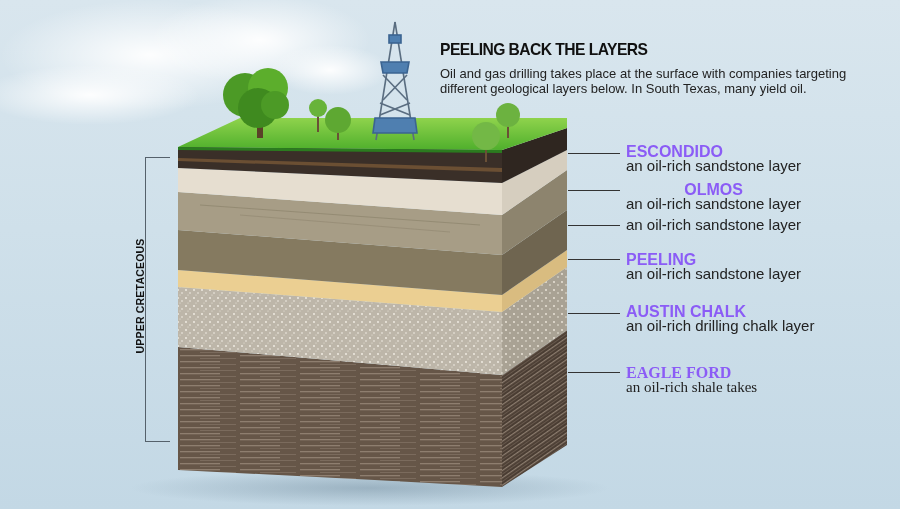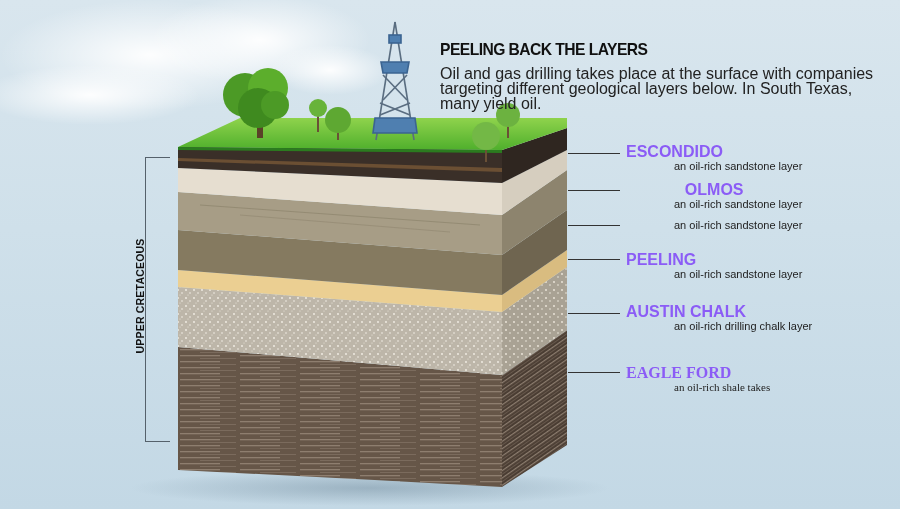--- a/index.html
+++ b/index.html
@@ -8,24 +8,24 @@
     font-family: "Liberation Sans", "DejaVu Sans", sans-serif;
     background: linear-gradient(180deg, #d9e6ee 0%, #cfe0ea 45%, #c3d8e5 100%);
   }
   .scene { position: absolute; left: 0; top: 0; width: 900px; height: 509px; }
   .header { position: absolute; left: 440px; top: 40px; width: 440px; }
   .title {
     font-family: "Liberation Sans", sans-serif; font-weight: 700;
     font-size: 17px; letter-spacing: -0.6px; color: #111; margin: 0;
     transform: scaleX(0.92); transform-origin: left;
   }
-  .subtitle { font-size: 16px; line-height: 15px; color: #222; margin-top: 6px; }
+  .subtitle { font-size: 13px; line-height: 15px; color: #222; margin-top: 6px; }
   .label { position: absolute; left: 626px; }
   .label .name { font-weight: 700; font-size: 16px; color: #8b5cf6; line-height: 15px; }
-  .label .desc { font-size: 11px; color: #222; line-height: 14px; margin-left: 48px; }
+  .label .desc { font-size: 15px; color: #222; line-height: 14px; }
   .leader { position: absolute; height: 1px; background: #333; }
   .bracket {
     position: absolute; left: 145px; top: 157px; width: 24px; height: 283px;
     border: 1px solid #55616b; border-right: none;
   }
   .era {
     position: absolute; left: 60px; top: 290px; width: 160px; text-align: center;
     transform: rotate(-90deg); font-weight: 700; font-size: 10.5px; color: #111;
     letter-spacing: 0.2px;
   }

